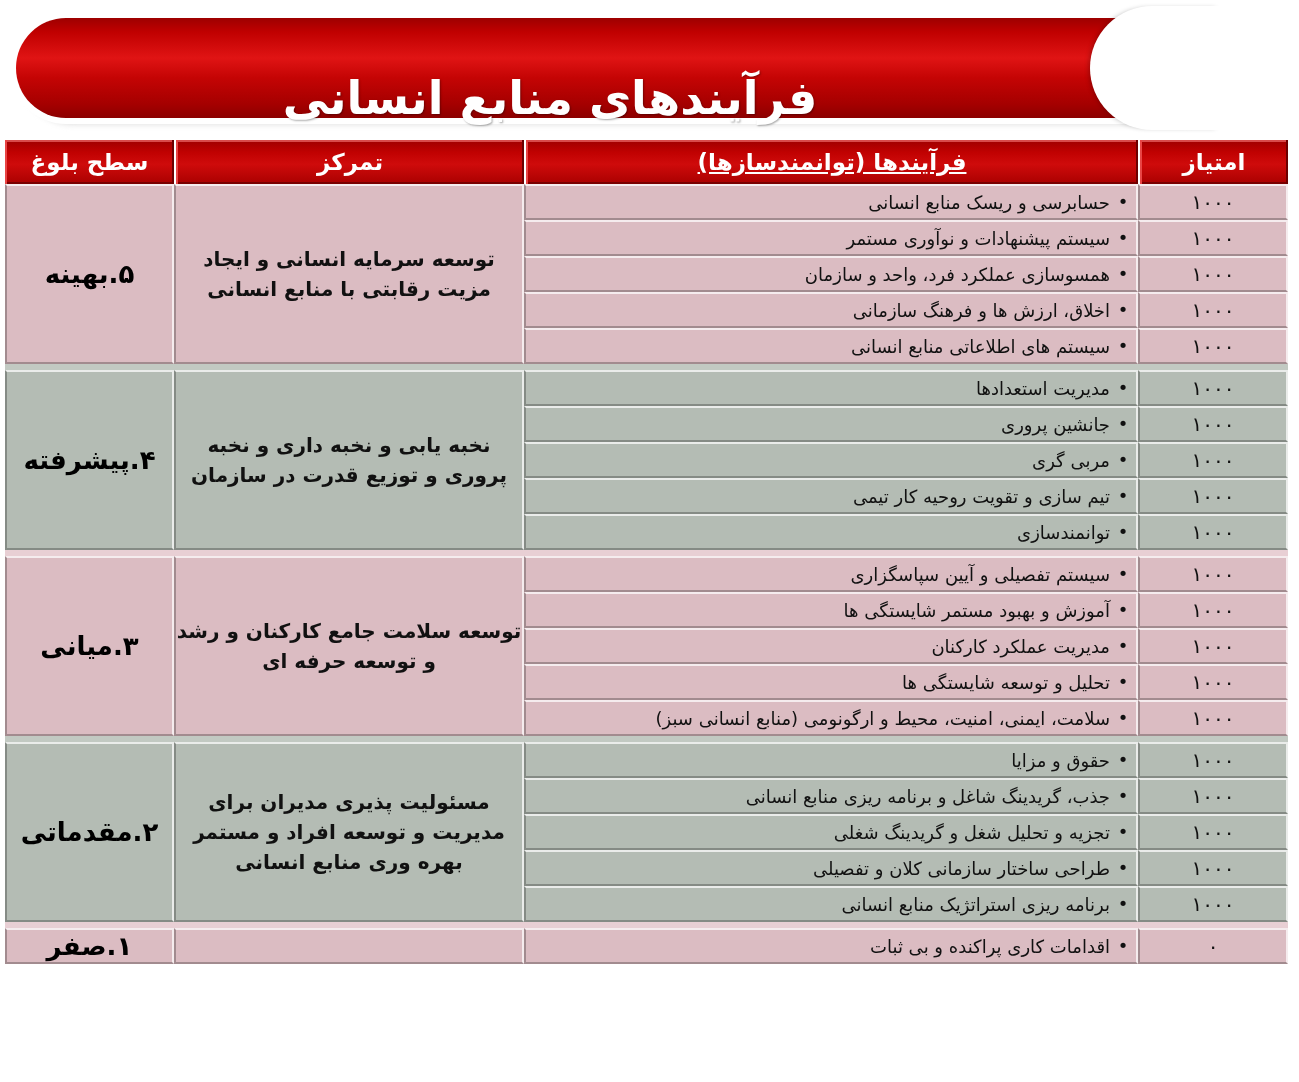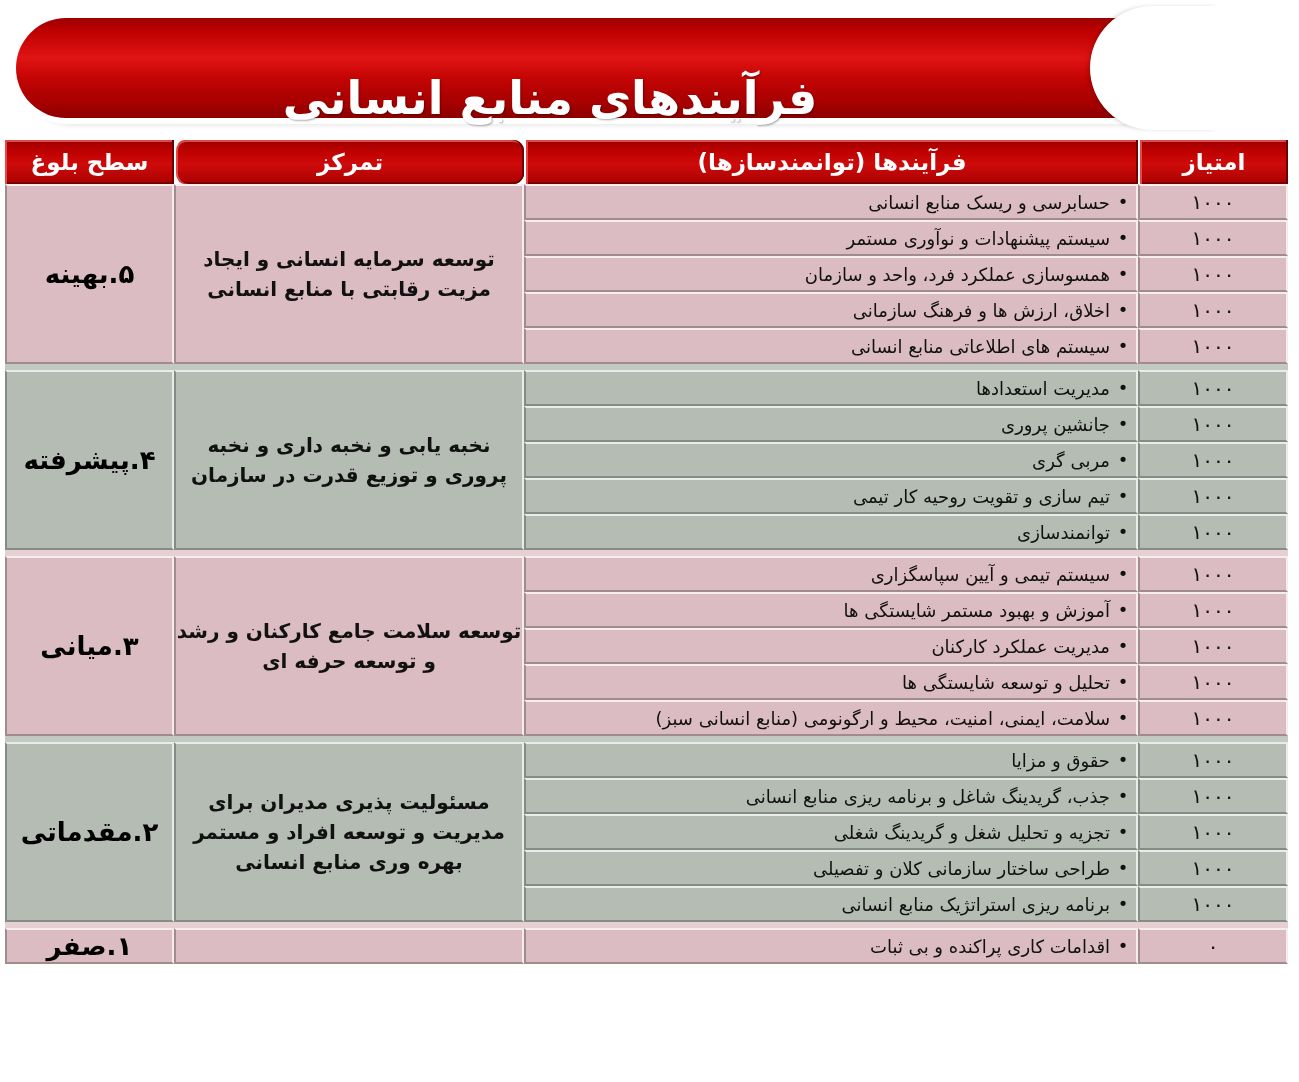--- a/index.html
+++ b/index.html
@@ -108,22 +108,22 @@
     background: linear-gradient(to bottom, #9e0000 0%, #c00101 28%, #cf0b0b 55%, #a90000 100%);
     color: #ffffff;
     font-size: 23px;
     font-weight: bold;
     text-align: center;
     border-left: 2px solid #ffffff;
     box-shadow: inset 2px 0 0 #e84545, inset -2px 0 0 #6c0000,
                 inset 0 2px 0 #d84b4b, inset 0 -2px 0 #7a0000;
   }
   thead th.h-score   { width: 148px; margin-left: 40px; }
-  thead th.h-process { width: 612px; }
-  thead th.h-focus   { width: 348px; border-radius: 11px; }
+  thead th.h-process { width: 612px; text-decoration: underline; }
+  thead th.h-focus   { width: 348px; }
   thead th.h-level   { width: 169px; border-left: none; }
 
   
   .cell {
     position: relative;
     box-sizing: border-box;
     border-top: 2px solid rgba(255,255,255,0.72);
     border-right: 2px solid rgba(255,255,255,0.72);
     border-bottom: 2px solid rgba(0,0,0,0.26);
     border-left: 2px solid rgba(0,0,0,0.26);
@@ -316,21 +316,21 @@
           </td>
         </tr>
         <tr class="sep pink">
           <td colspan="4"></td>
         </tr>
         <tr class="grp-pink">
           <td class="score bg cell">۱۰۰۰</td>
           <td class="process bg cell">
             <div class="proc-inner">
               <span class="bullet">•</span>
-              <span class="proc-text">سیستم تیمی و آیین سپاسگزاری</span>
+              <span class="proc-text">سیستم تفصیلی و آیین سپاسگزاری</span>
             </div>
           </td>
           <td class="focus bg cell" rowspan="5">توسعه سلامت جامع کارکنان و رشد و توسعه حرفه ای</td>
           <td class="level bg cell" rowspan="5">۳.میانی</td>
         </tr>
         <tr class="grp-pink">
           <td class="score bg cell">۱۰۰۰</td>
           <td class="process bg cell">
             <div class="proc-inner">
               <span class="bullet">•</span>

